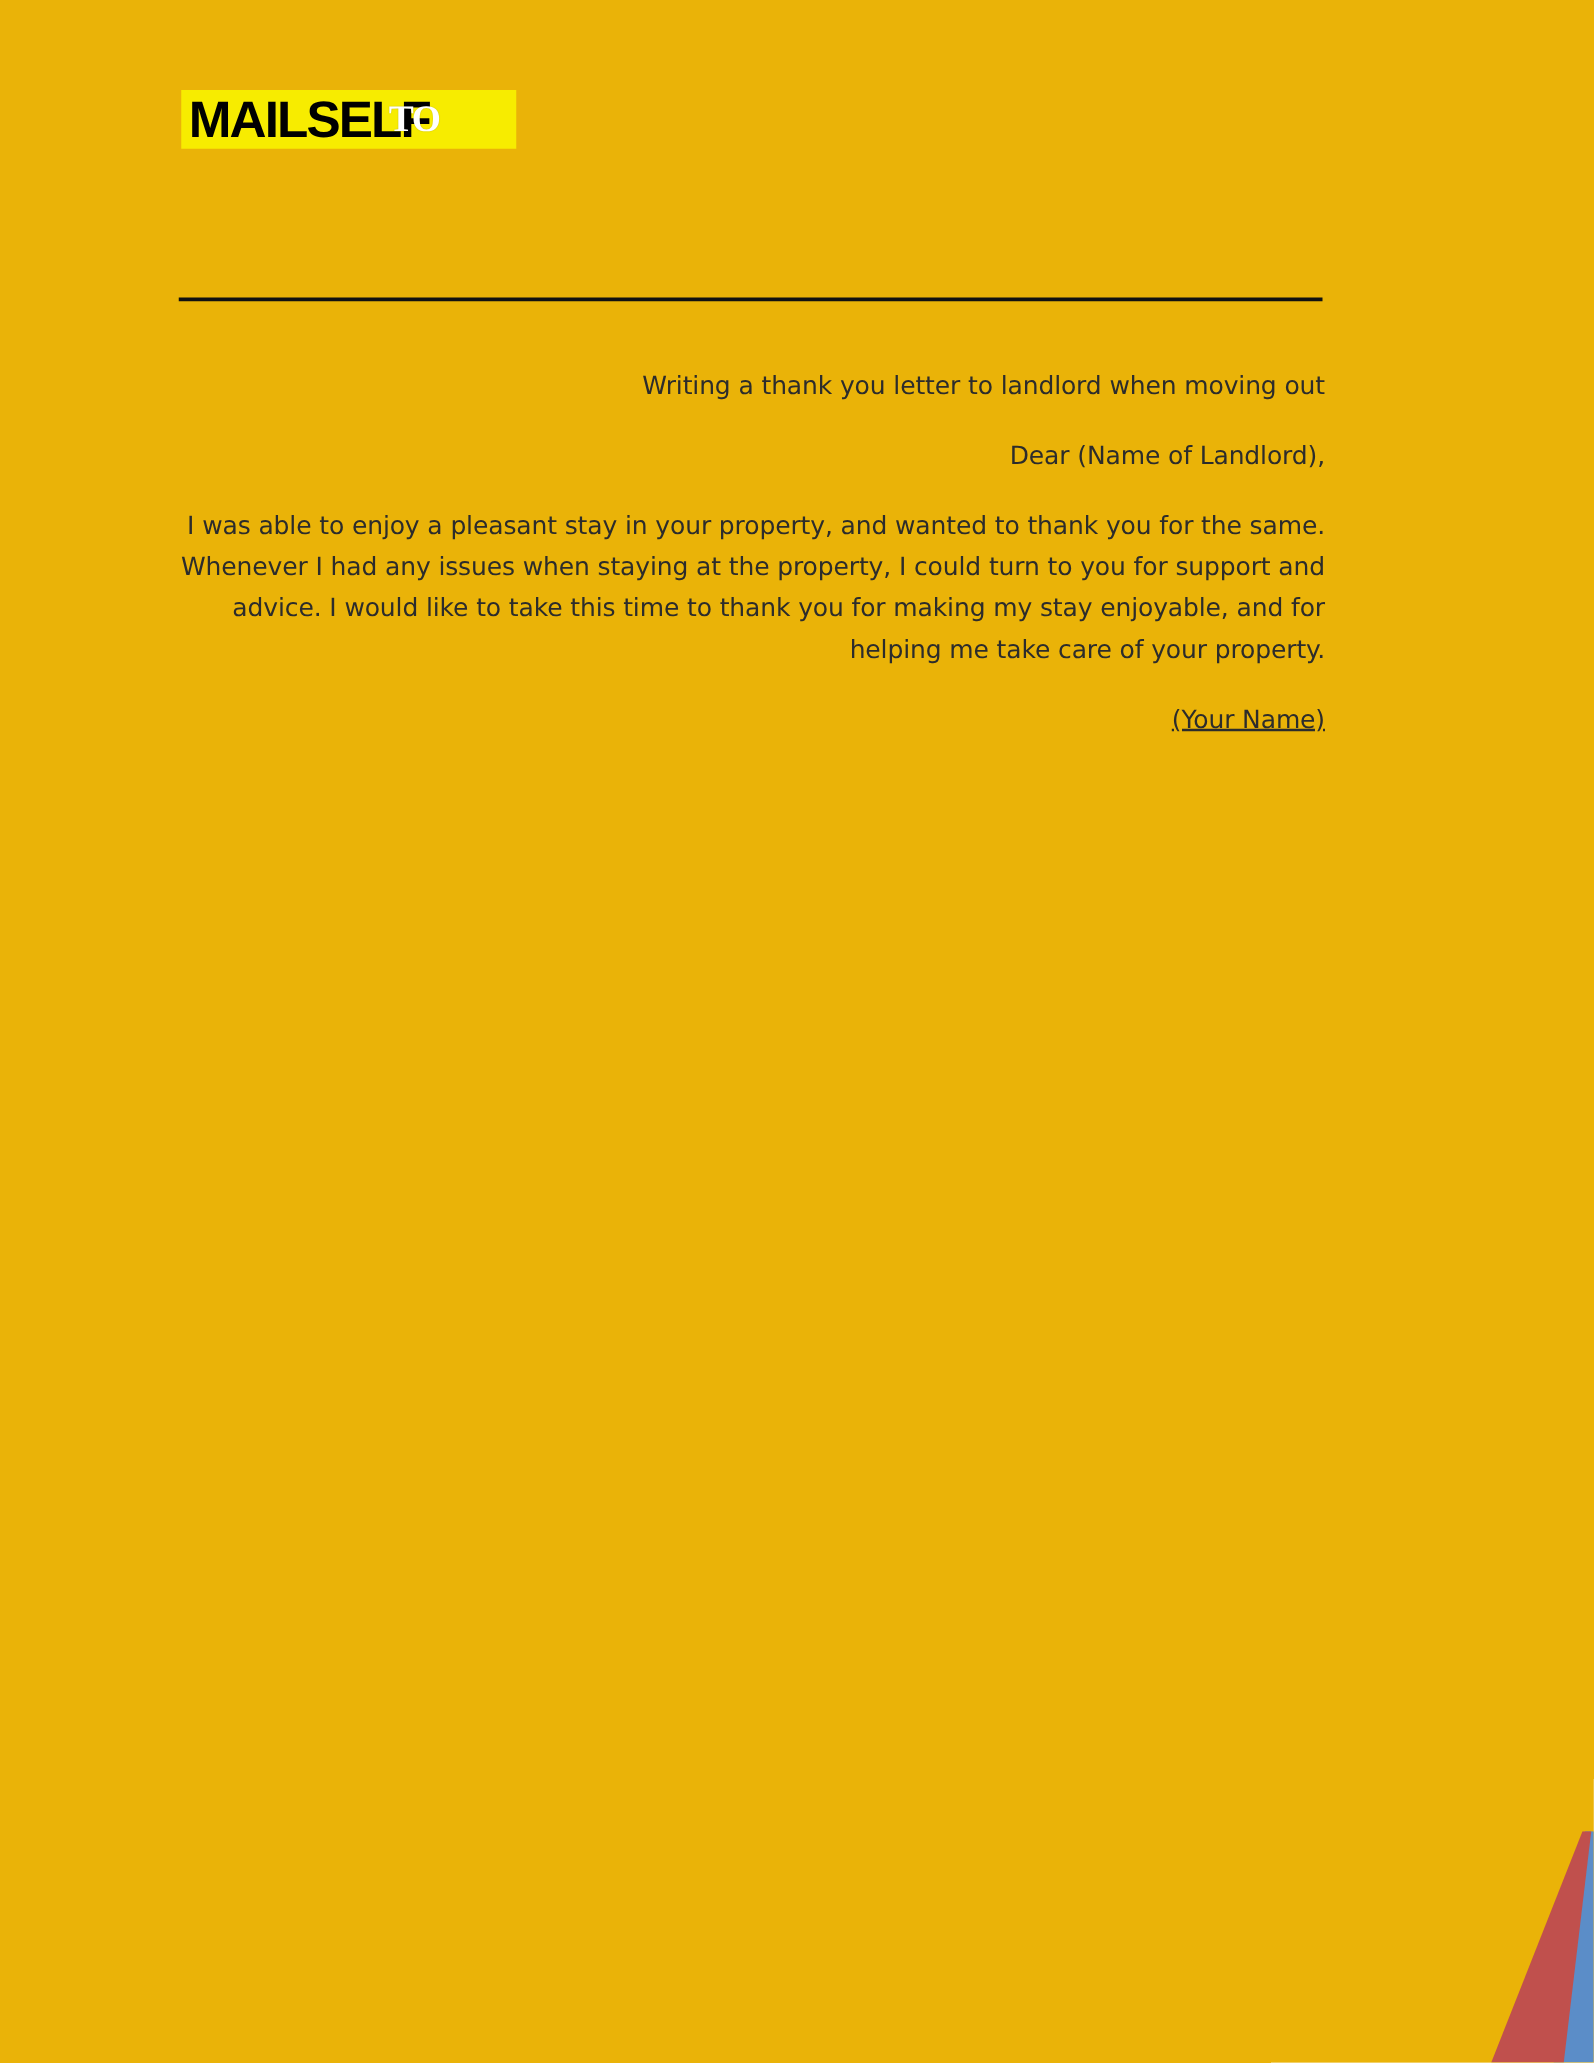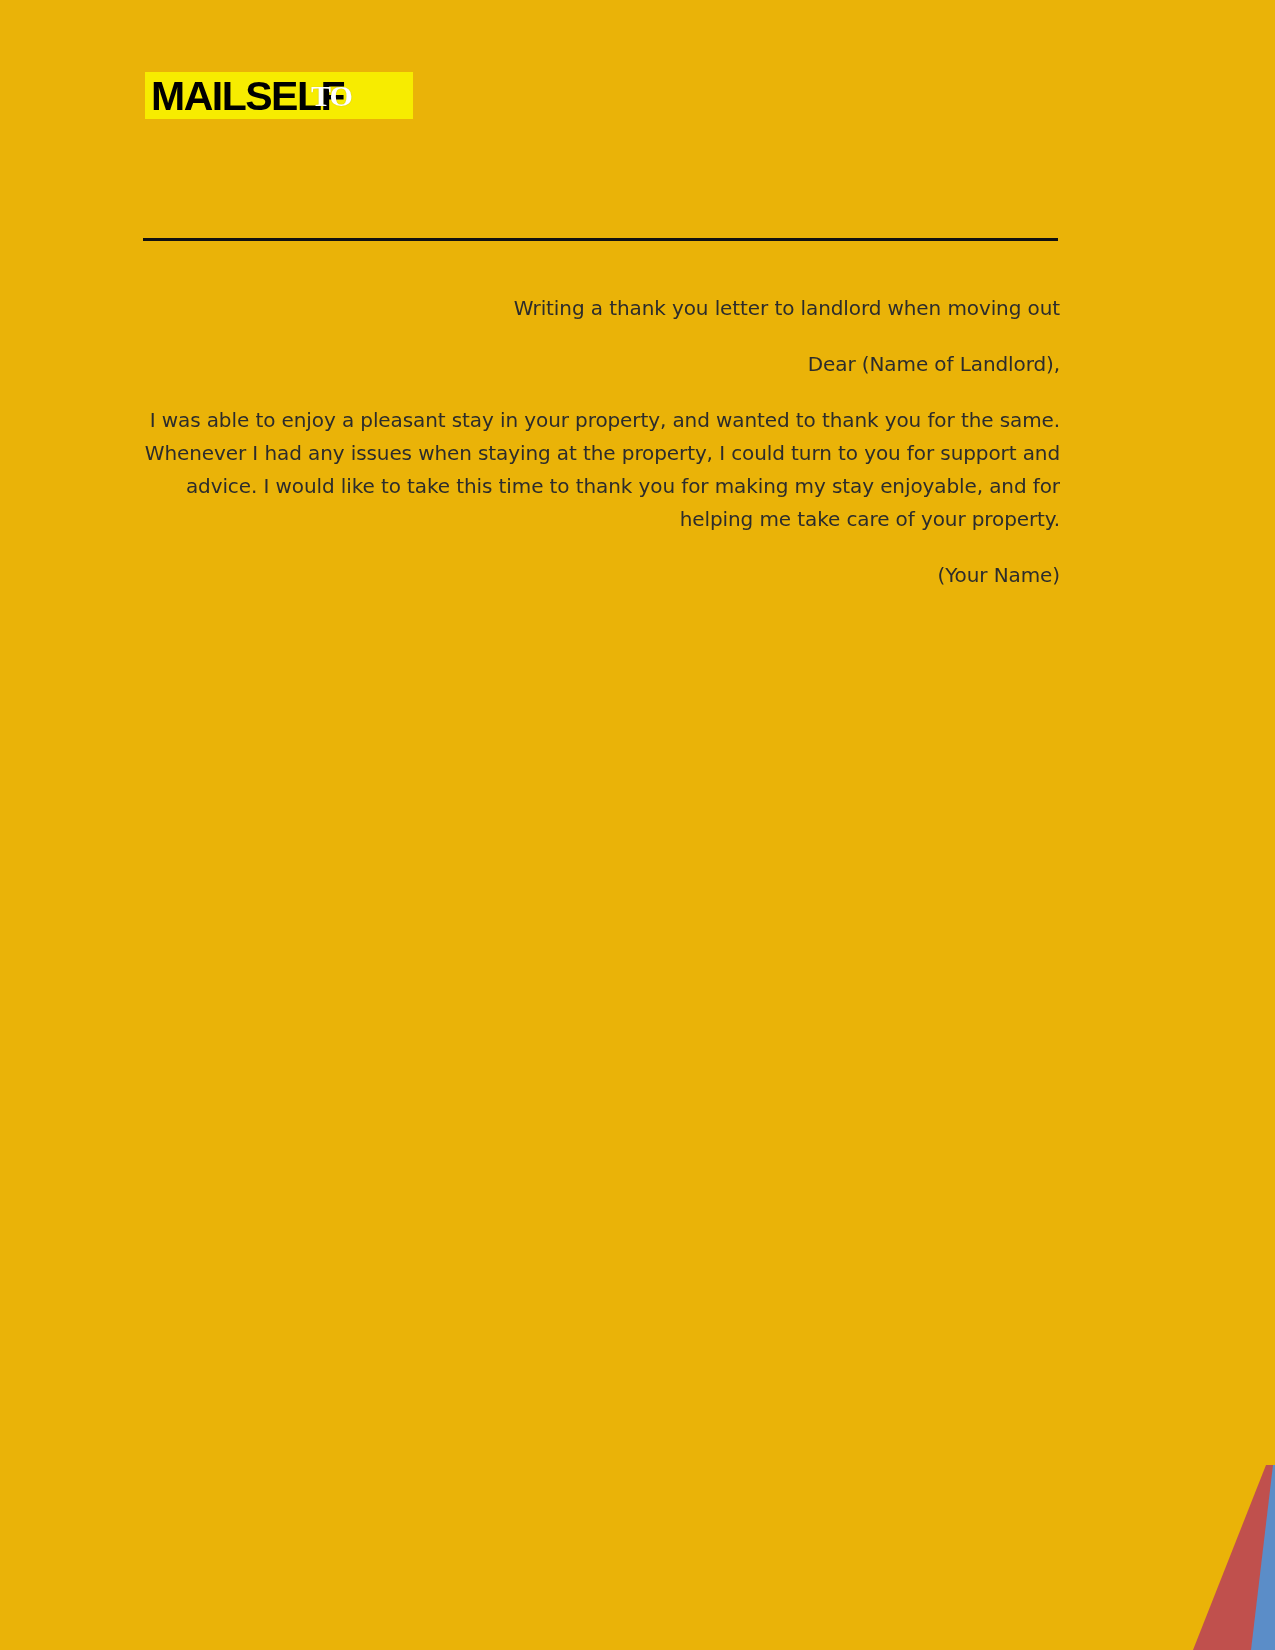--- a/index.html
+++ b/index.html
@@ -84,21 +84,21 @@
   .para {
     font-family: "DejaVu Sans", sans-serif;
     font-size: 20px;
     line-height: 33px;
     color: #2c2c2c;
     font-weight: 400;
     letter-spacing: -0.1px;
     margin-bottom: 23px;
     text-align: right;
   }
-  .para:last-child { margin-bottom: 3px; }
+  .para:last-child { margin-bottom: 3px; text-decoration: underline; }
 
   
   .corner-deco {
     position: absolute;
     right: 0;
     bottom: 0;
     width: 110px;
     height: 185px;
     pointer-events: none;
   }

